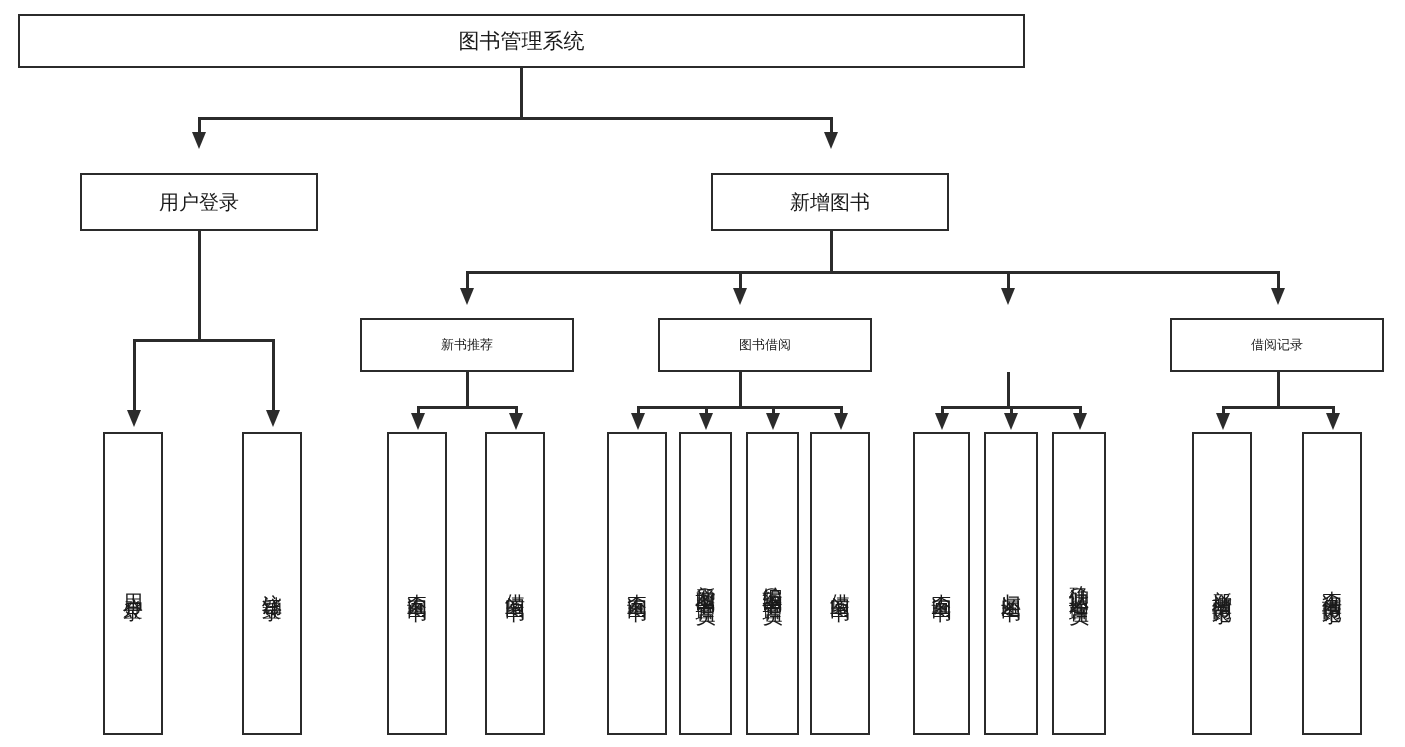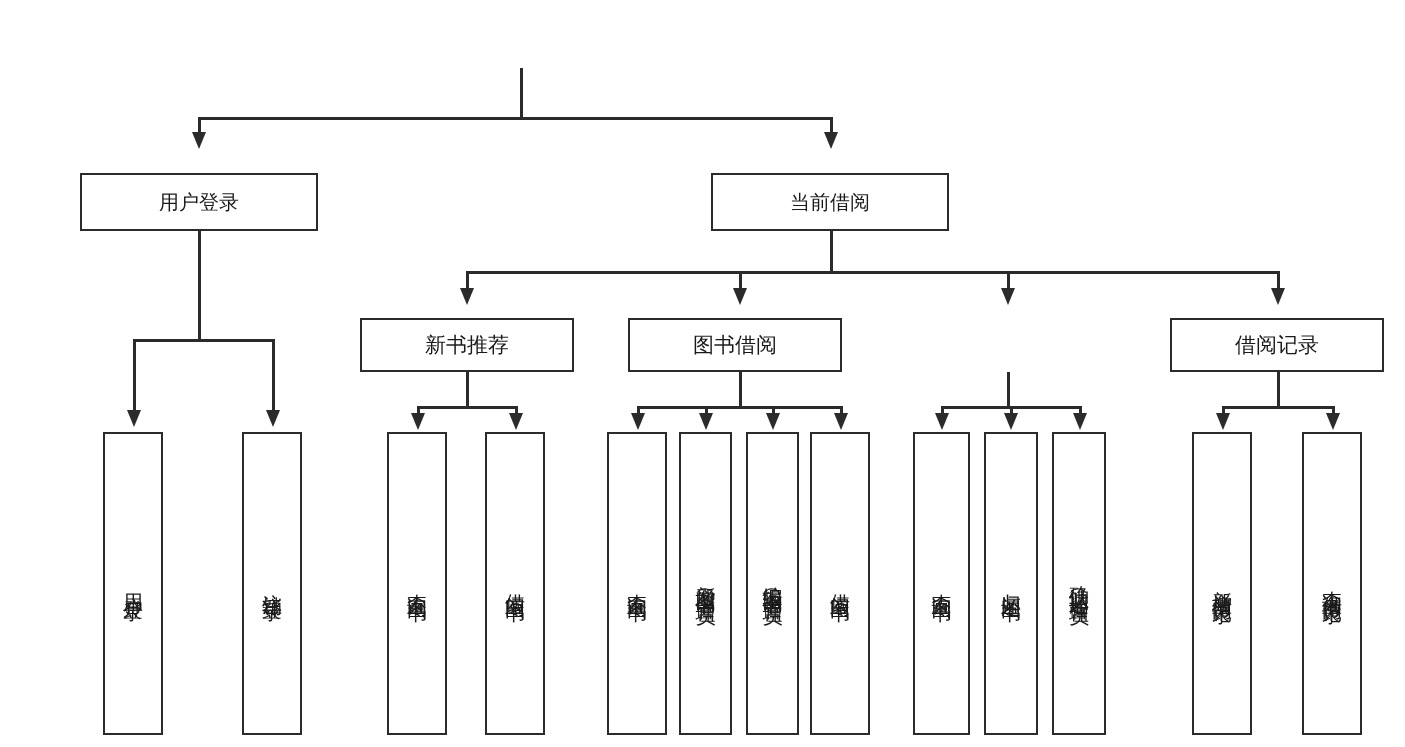--- a/index.html
+++ b/index.html
@@ -31,21 +31,21 @@
     text-align: center;
     line-height: 1.05;
   }
   .node.root {
     font-size: 21px;
   }
   .node.lvl1 {
     font-size: 20px;
   }
   .node.lvl2 {
-    font-size: 21px;
+    font-size: 13px;
   }
   
   .node.leaf {
     writing-mode: vertical-rl;
     text-orientation: upright;
     align-items: center;
     justify-content: center;
     font-size: 20px;
     letter-spacing: 3px;
     padding-top: 4px;
@@ -83,34 +83,37 @@
     white-space: nowrap;
     letter-spacing: 0.5px;
     pointer-events: none;
   }
 </style>
 </head>
 <body>
 
 <div id="canvas">
 
+  <div class="node root" style="left:18px; top:14px; width:1007px; height:54px;">
+    <span class="lbl">图书管理系统</span>
+  </div>
 
   <div class="vline" style="left:520px; top:68px; height:50px;"></div>
   <div class="hline" style="left:198px; top:117px; width:634px;"></div>
   <div class="vline" style="left:198px; top:117px; height:16px;"></div>
   <div class="arrow" style="left:192px; top:132px;"></div>
   <div class="vline" style="left:830px; top:117px; height:16px;"></div>
   <div class="arrow" style="left:824px; top:132px;"></div>
 
   <div class="node lvl1" style="left:80px; top:173px; width:238px; height:58px;">
     <span class="lbl">用户登录</span>
   </div>
 
   <div class="node lvl1" style="left:711px; top:173px; width:238px; height:58px;">
-    <span class="lbl">当前借阅</span>
+    <span class="lbl">新增图书</span>
   </div>
 
   <div class="vline" style="left:198px; top:231px; height:110px;"></div>
   <div class="hline" style="left:133px; top:339px; width:142px;"></div>
   <div class="vline" style="left:133px; top:339px; height:72px;"></div>
   <div class="arrow" style="left:127px; top:410px;"></div>
   <div class="vline" style="left:272px; top:339px; height:72px;"></div>
   <div class="arrow" style="left:266px; top:410px;"></div>
 
   <div class="vline" style="left:830px; top:231px; height:42px;"></div>
@@ -125,21 +128,21 @@
   <div class="vline" style="left:1007px; top:271px; height:18px;"></div>
   <div class="arrow" style="left:1001px; top:288px;"></div>
 
   <div class="vline" style="left:1277px; top:271px; height:18px;"></div>
   <div class="arrow" style="left:1271px; top:288px;"></div>
 
   <div class="node lvl2" style="left:360px; top:318px; width:214px; height:54px;">
     <span class="lbl">新书推荐</span>
   </div>
 
-  <div class="node lvl2" style="left:628px; top:318px; width:214px; height:54px;">
+  <div class="node lvl2" style="left:658px; top:318px; width:214px; height:54px;">
     <span class="lbl">图书借阅</span>
   </div>
 
 
   <div class="node lvl2" style="left:1170px; top:318px; width:214px; height:54px;">
     <span class="lbl">借阅记录</span>
   </div>
 
   <div class="vline" style="left:466px; top:372px; height:36px;"></div>
   <div class="hline" style="left:417px; top:406px; width:100px;"></div>

